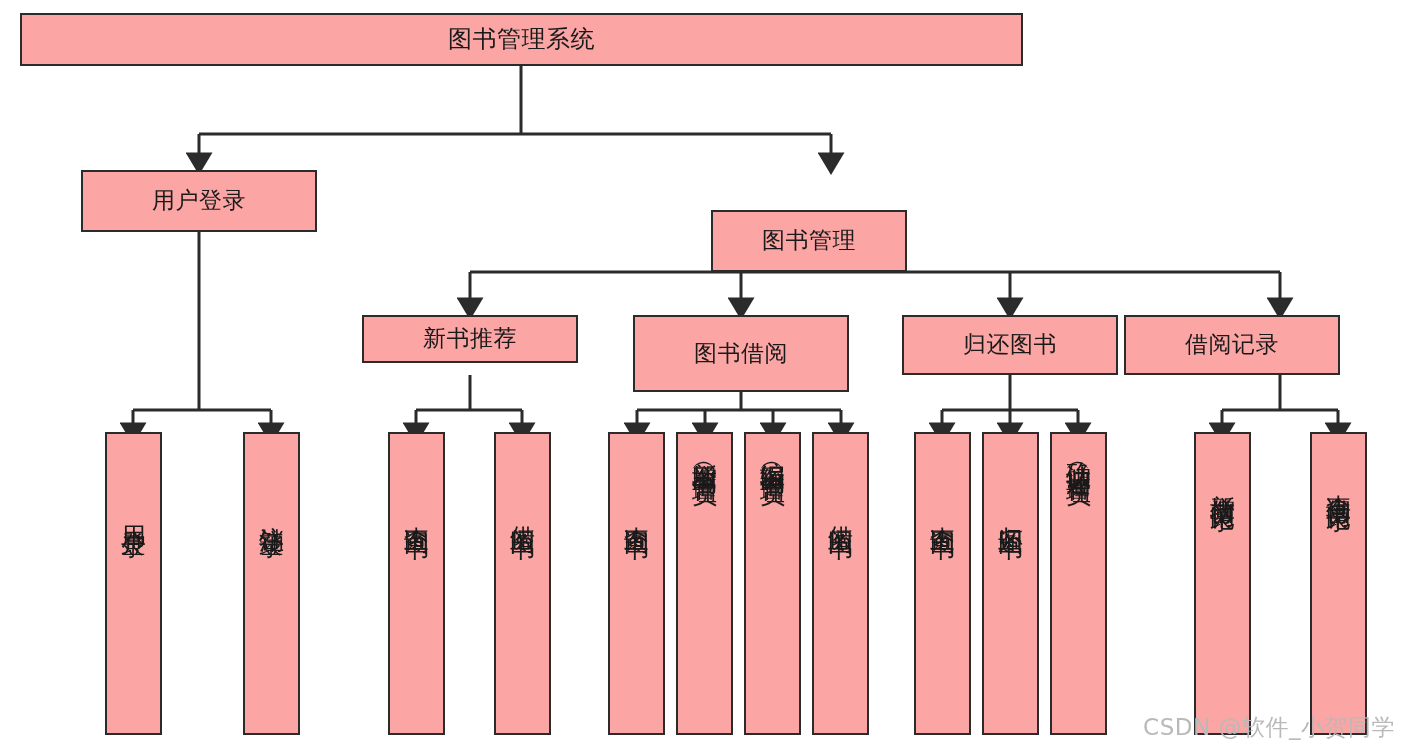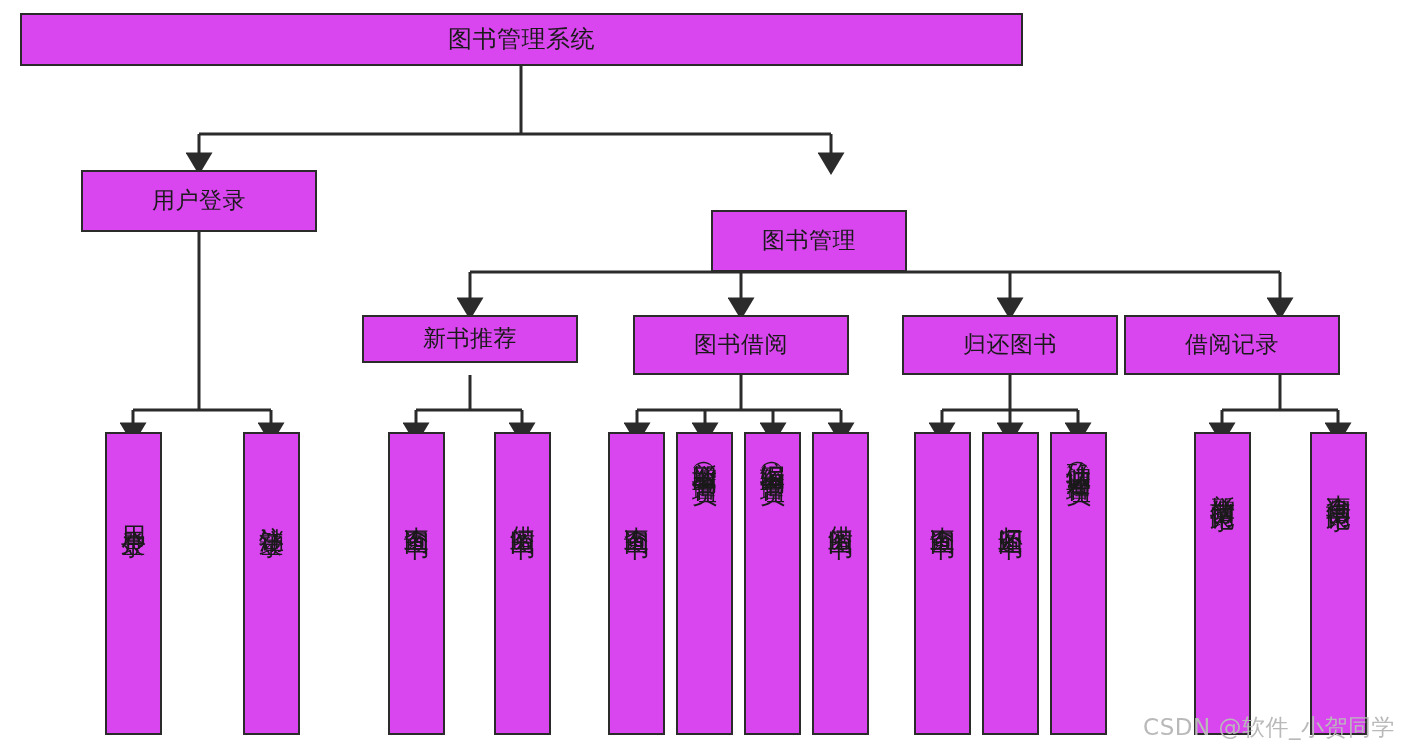--- a/index.html
+++ b/index.html
@@ -22,21 +22,21 @@
     position: absolute;
     left: 0;
     top: 0;
     width: 1405px;
     height: 747px;
     pointer-events: none;
   }
   .node {
     position: absolute;
     box-sizing: border-box;
-    background: #d946ef;
+    background: #fca5a5;
     border: 2px solid #2b2b2b;
     display: flex;
     align-items: center;
     justify-content: center;
     color: #1a1a1a;
   }
   .node-label {
     display: block;
     text-align: center;
     line-height: 1.18;
@@ -139,21 +139,21 @@
   <div class="node horiz" style="left:81px; top:170px; width:236px; height:62px;">
     <span class="node-label">用户登录</span>
   </div>
   <div class="node horiz" style="left:711px; top:170px; width:196px; height:62px;margin-top:40px;">
     <span class="node-label">图书管理</span>
   </div>
 
   <div class="node horiz" style="left:362px; top:315px; width:216px; height:48px;">
     <span class="node-label">新书推荐</span>
   </div>
-  <div class="node horiz" style="left:633px; top:315px; width:216px; height:60px;">
+  <div class="node horiz" style="left:633px; top:315px; width:216px; height:77px;">
     <span class="node-label">图书借阅</span>
   </div>
   <div class="node horiz" style="left:902px; top:315px; width:216px; height:60px;">
     <span class="node-label">归还图书</span>
   </div>
   <div class="node horiz" style="left:1124px; top:315px; width:216px; height:60px;">
     <span class="node-label">借阅记录</span>
   </div>
 
   <div class="node leaf" style="left:105px; top:432px; width:57px; height:303px; padding-top:72px;">

